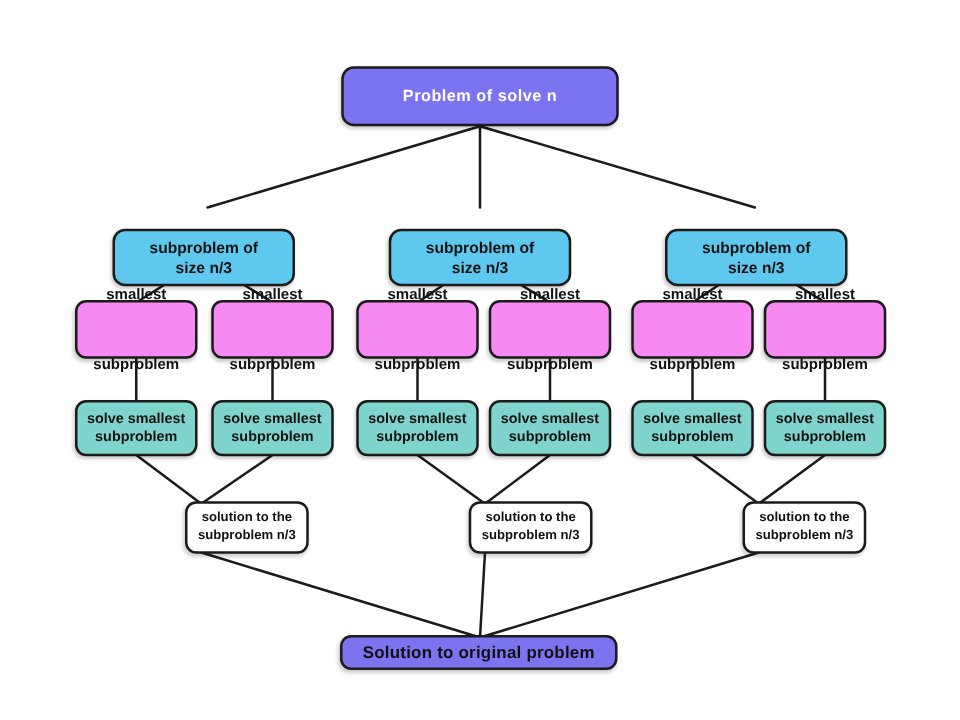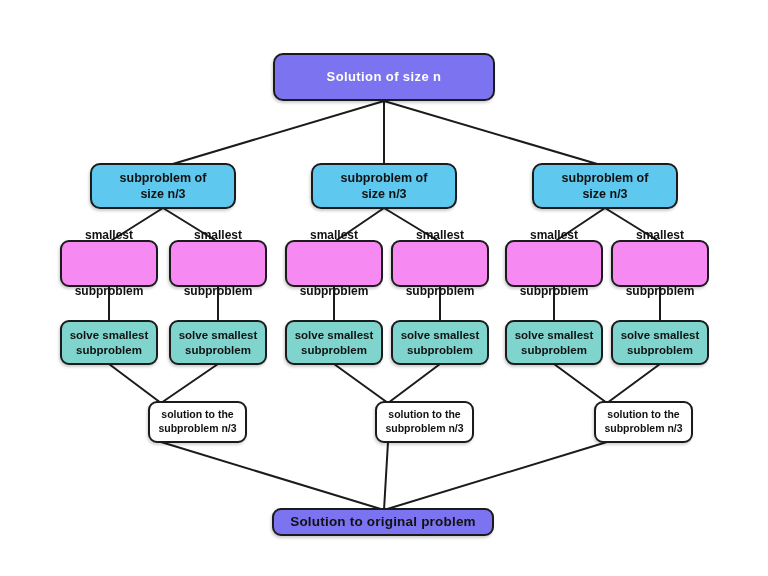--- a/index.html
+++ b/index.html
@@ -44,20 +44,21 @@
     background: var(--root-fill, #7b73f0);
     color: var(--root-text, #ffffff);
     border-radius: 10px;
     font-size: 13px;
     letter-spacing: 0.4px;
   }
   .sub-node {
     background: var(--subproblem-fill, #5ec8ee);
     border-radius: 10px;
     font-size: 12.5px;
+    margin-top: 20px;
   }
   .small-node {
     background: var(--smallest-fill, #f78af2);
     border-radius: 9px;
     font-size: 12px;
     gap: 40px;
   }
   .solve-node {
     background: var(--solve-fill, #7fd5cd);
     border-radius: 9px;
@@ -109,21 +110,21 @@
     <line x1="440" y1="364" x2="388" y2="403"></line>
     <line x1="554" y1="364" x2="607" y2="403"></line>
     <line x1="660" y1="364" x2="607" y2="403"></line>
 
     <line x1="161" y1="442" x2="384" y2="510"></line>
     <line x1="388" y1="442" x2="384" y2="510"></line>
     <line x1="607" y1="442" x2="384" y2="510"></line>
   </svg>
 
   <div class="node root-node" style="left:273px; top:53px; width:222px; height:48px;">
-    <span class="l1">Solution of size n</span>
+    <span class="l1">Problem of solve n</span>
   </div>
 
   <div class="node sub-node" style="left:90px; top:163px; width:146px; height:46px;">
     <span class="l1">subproblem of</span>
     <span class="l2">size n/3</span>
   </div>
   <div class="node sub-node" style="left:311px; top:163px; width:146px; height:46px;">
     <span class="l1">subproblem of</span>
     <span class="l2">size n/3</span>
   </div>

